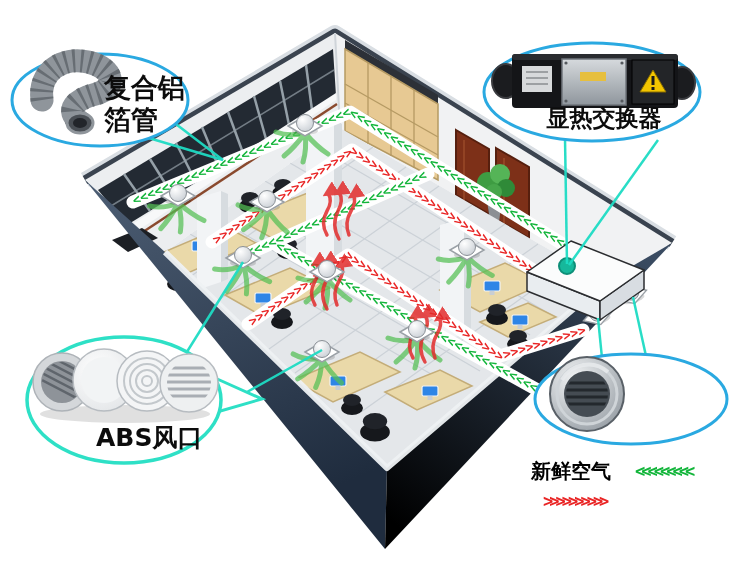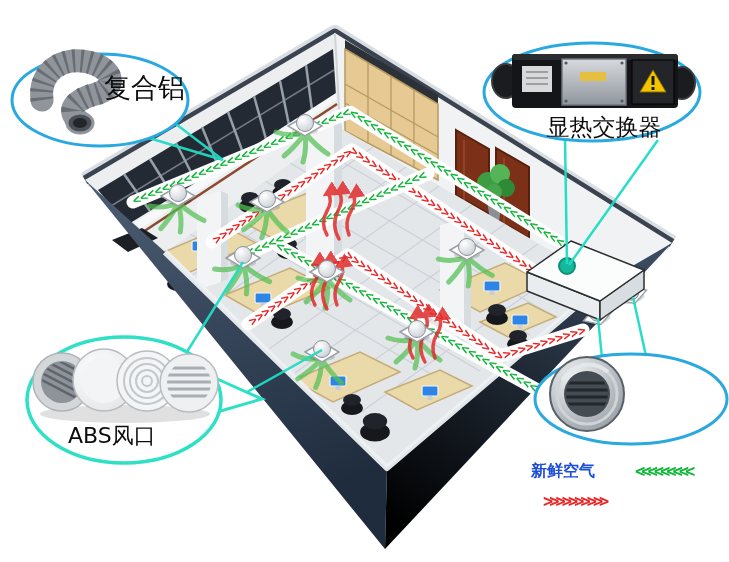--- a/index.html
+++ b/index.html
@@ -1,27 +1,27 @@
 <!DOCTYPE html>
 <html><head>
 <meta charset="utf-8">
 <style>
   html,body{margin:0;padding:0;background:#fff;}
   #stage{position:relative;width:729px;height:562px;background:#fff;overflow:hidden;
          font-family:"DejaVu Sans",sans-serif;}
   #scene{position:absolute;left:0;top:0;}
-  .lbl{position:absolute;font-weight:normal;color:#0c0c0c;line-height:1.18;white-space:nowrap;}
+  .lbl{position:absolute;font-weight:bold;color:#0c0c0c;line-height:1.18;white-space:nowrap;}
   #lbl-flex{left:104px;top:72px;font-size:27px;}
-  #lbl-hx{left:536px;top:114px;width:136px;text-align:center;font-size:23px;}
-  #lbl-abs{left:68px;top:423px;font-size:22px;}
+  #lbl-hx{left:536px;top:105px;width:136px;text-align:center;font-size:23px;}
+  #lbl-abs{left:96px;top:423px;font-size:25px;}
   #lbl-steel{left:632px;top:364px;font-size:25px;}
   #lbl-steel .l2{margin-left:10px;}
   #legend{position:absolute;left:531px;top:456px;}
   .legend-row{display:flex;align-items:center;height:30px;}
-  .legend-label{font-size:16px;font-weight:bold;color:#1d4ed8;width:92px;}
+  .legend-label{font-size:20px;font-weight:bold;color:#000000;width:92px;}
   .legend-arrows{font-family:"DejaVu Sans Mono",monospace;font-size:17px;font-weight:bold;
                  letter-spacing:-4px;margin-left:12px;}
   .chev-green{color:#12b53a;}
   .chev-red{color:#e92525;}
   text.duct-chev{font-family:"DejaVu Sans Mono",monospace;font-size:13px;font-weight:bold;}
 </style>
 </head>
 <body>
 
 <div id="stage">
@@ -385,20 +385,21 @@
         <line x1="560" y1="397" x2="614" y2="397"></line>
             <line x1="560" y1="404" x2="614" y2="404"></line>
       </g>
       <path d="M562,380 A30,30 0 0 1 608,372" fill="none" stroke="#e8ebed" stroke-width="4" opacity="0.8"></path>
     </g>
   </g>
 </svg>
 
 <div class="lbl" id="lbl-flex">
   <div>复合铝</div>
+  <div>箔管</div>
 </div>
 <div class="lbl" id="lbl-hx">显热交换器</div>
 <div class="lbl" id="lbl-abs">ABS风口</div>
 
 <div id="legend">
   <div class="legend-row">
     <span class="legend-label">新鲜空气</span>
     <span class="legend-arrows chev-green">&lt;&lt;&lt;&lt;&lt;&lt;&lt;&lt;&lt;</span>
   </div>
   <div class="legend-row">

